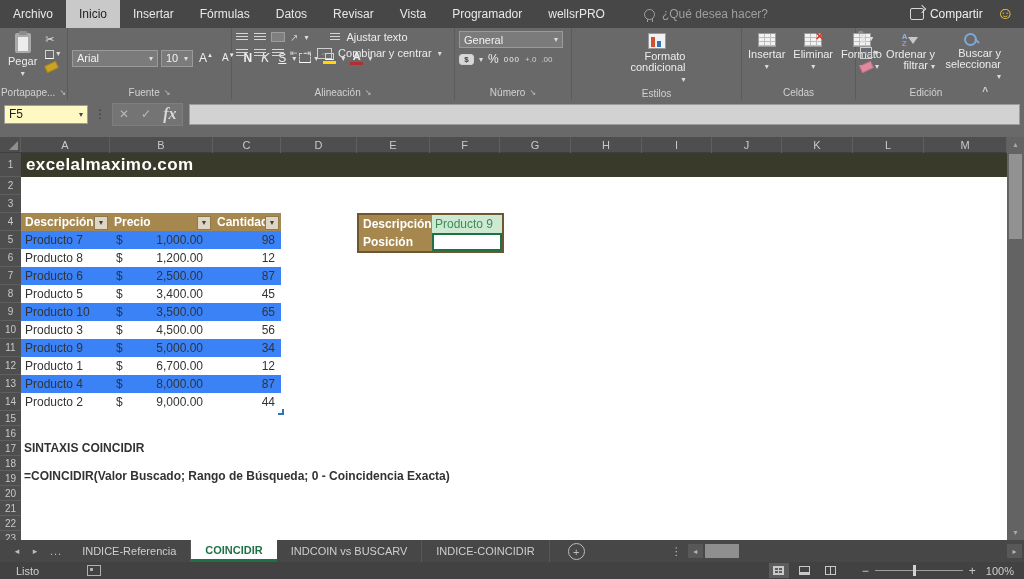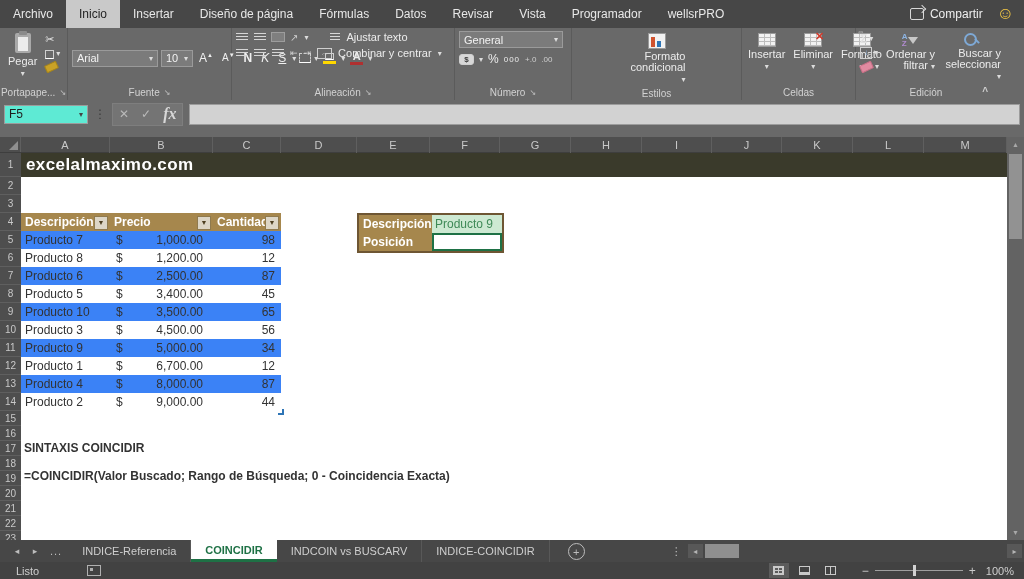--- a/index.html
+++ b/index.html
@@ -65,21 +65,21 @@
   .azcol .a{color:#8db4e2}.azcol .z{color:#b08bd0}
   .funnel{width:0;height:0;border-left:5px solid transparent;border-right:5px solid transparent;border-top:7px solid #c8c8c8;position:relative}
   .mag{width:9px;height:9px;border:2px solid #7ea9d6;border-radius:50%}
   .maghandle{width:6px;height:2px;background:#7ea9d6;transform:rotate(45deg);margin:7px 0 0 -3px}
   .eraser{width:11px;height:6px;background:#e08aa0;border:1px solid #c76f86;transform:rotate(-25deg);border-radius:1px}
   .filldown{width:10px;height:10px;border:1px solid #cfcfcf;display:flex;align-items:center;justify-content:center;font-size:8px;color:#8db4e2}
   .chev{position:absolute;right:8px;bottom:3px;color:#cfcfcf;font-size:10px;font-weight:bold}
 
   
   .fbar{position:absolute;left:0;top:101px;width:1024px;height:26px;display:flex;align-items:center}
-  .namebox{width:84px;height:19px;background:#5eead4;border:1px solid #9c9c9c;margin-left:4px;
+  .namebox{width:84px;height:19px;background:#fef9c3;border:1px solid #9c9c9c;margin-left:4px;
            display:flex;align-items:center;padding:0 4px;box-sizing:border-box;color:#1f1f1f;font-size:12px}
   .namebox .nv{flex:1}.namebox .nc{font-size:8px;color:#444}
   .fdots{color:#3c3c3c;margin:0 6px;font-size:12px}
   .fbtns{display:flex;align-items:center;background:#747474;height:21px;padding:0 6px;gap:12px;border:1px solid #7e7e7e}
   .fbtn{color:#b9b9b9;font-size:12px}
   .fxi{font-style:italic;font-weight:bold;color:#d8d8d8;font-family:"Liberation Serif",serif}
   .finput{flex:1;height:19px;background:#d2d2d2;border:1px solid #9c9c9c;margin:0 4px 0 6px}
 
   
   .colhdr{position:absolute;left:0;top:137px;height:16px;width:1007px;background:#4e4e4e;display:flex;
@@ -158,28 +158,31 @@
 </head>
 <body>
 
 <div id="app">
 
   <div class="titlebar">
     <div id="rtabs" style="display:flex">
         <div class="rtab">Archivo</div>
         <div class="rtab active">Inicio</div>
         <div class="rtab">Insertar</div>
-        <div class="rtab">Diseño de página</div>
         <div class="rtab">Fórmulas</div>
         <div class="rtab">Datos</div>
         <div class="rtab">Revisar</div>
         <div class="rtab">Vista</div>
         <div class="rtab">Programador</div>
         <div class="rtab">wellsrPRO</div>
       </div>
+    <div class="search">
+      <span class="bulb"></span>
+      <span>¿Qué desea hacer?</span>
+    </div>
     <div class="spacer"></div>
     <div class="share">
       <span class="share-ic"></span>
       <span>Compartir</span>
     </div>
     <span class="smiley">☺</span>
   </div>
 
   <div class="ribbon">
 

